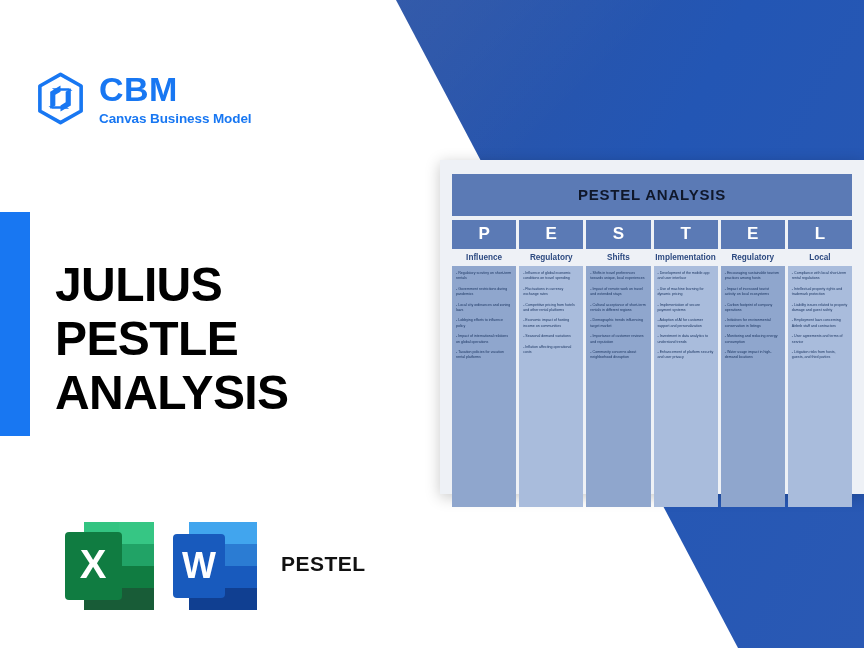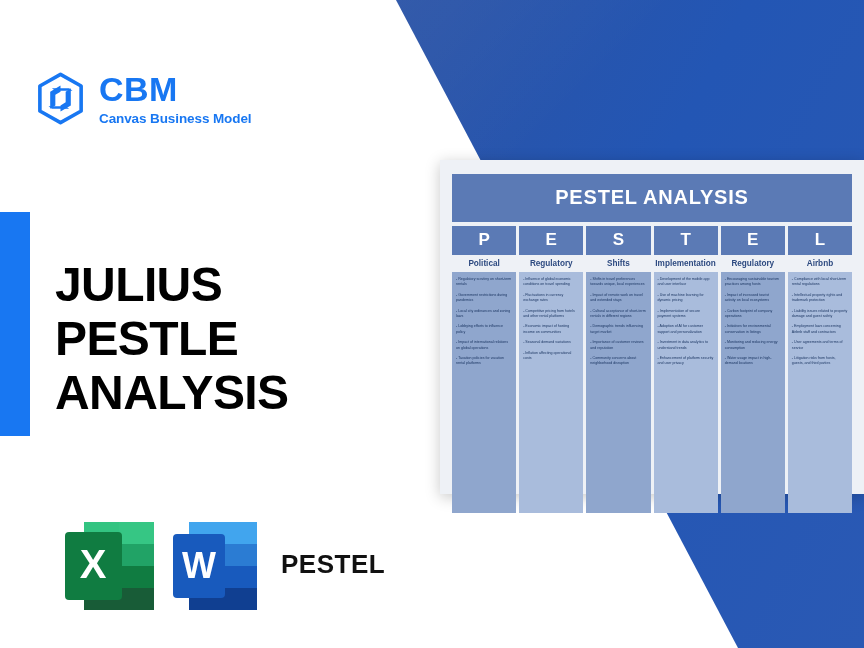--- a/index.html
+++ b/index.html
@@ -48,35 +48,35 @@
     position:absolute;left:55px;top:258px;width:350px;z-index:6;
     font-size:48px;font-weight:bold;color:#000;line-height:1.12;
     letter-spacing:-0.6px;
   }
 
   
   .bottom-row{position:absolute;left:62px;top:510px;z-index:6;display:flex;align-items:center;}
   .icon-xl{position:relative;width:95px;height:108px;flex:0 0 95px;}
   .icon-word{position:relative;width:90px;height:108px;flex:0 0 90px;margin-left:14px;}
   .bottom-label{
-    margin-left:20px;font-size:26px;font-weight:bold;color:#111;
+    margin-left:20px;font-size:21px;font-weight:bold;color:#111;
     line-height:1.25;letter-spacing:0.5px;
   }
 
   
   .card{
     position:absolute;left:440px;top:160px;width:424px;height:334px;
     background:#eef1f6;z-index:7;
     box-shadow:0 3px 14px rgba(0,0,0,0.22);
     padding:14px 0 0 0;box-sizing:border-box;
   }
   .card-inner{padding:0 12px 12px 12px;box-sizing:border-box;}
   .pestel-title{
-    background:#5b7ab5;color:#ffffff;text-align:center;
-    font-size:20px;font-weight:bold;letter-spacing:0.8px;
+    background:#5b7ab5;color:#0f172a;text-align:center;
+    font-size:15px;font-weight:bold;letter-spacing:0.8px;
     padding:12px 0 13px 0;
   }
   .cols{display:flex;gap:3px;margin-top:4px;}
   .col{flex:1 1 0;min-width:0;display:flex;flex-direction:column;}
   .col-letter{
     background:#5b7ab5;color:#fff;text-align:center;
     font-size:17px;font-weight:bold;padding:4px 0 5px 0;
   }
   .col-name{
     text-align:center;font-size:8.2px;font-weight:bold;color:#2d4a80;
@@ -165,21 +165,21 @@
     </span>
   </div>
 
   <div class="card">
     <div class="card-inner">
       <div class="pestel-title">PESTEL ANALYSIS</div>
       <div class="cols">
 
         <div class="col c0">
           <div class="col-letter">P</div>
-          <div class="col-name">Political</div>
+          <div class="col-name">Influence</div>
           <div class="col-body">
             <ul>
               <li>- Regulatory scrutiny on short-term rentals</li>
               <li>- Government restrictions during pandemics</li>
               <li>- Local city ordinances and zoning laws</li>
               <li>- Lobbying efforts to influence policy</li>
               <li>- Impact of international relations on global operations</li>
               <li>- Taxation policies for vacation rental platforms</li>
             </ul>
           </div>
@@ -240,21 +240,21 @@
               <li>- Carbon footprint of company operations</li>
               <li>- Initiatives for environmental conservation in listings</li>
               <li>- Monitoring and reducing energy consumption</li>
               <li>- Water usage impact in high-demand locations</li>
             </ul>
           </div>
         </div>
 
         <div class="col c5">
           <div class="col-letter">L</div>
-          <div class="col-name">Airbnb</div>
+          <div class="col-name">Local</div>
           <div class="col-body">
             <ul>
               <li>- Compliance with local short-term rental regulations</li>
               <li>- Intellectual property rights and trademark protection</li>
               <li>- Liability issues related to property damage and guest safety</li>
               <li>- Employment laws concerning Airbnb staff and contractors</li>
               <li>- User agreements and terms of service</li>
               <li>- Litigation risks from hosts, guests, and third parties</li>
             </ul>
           </div>

